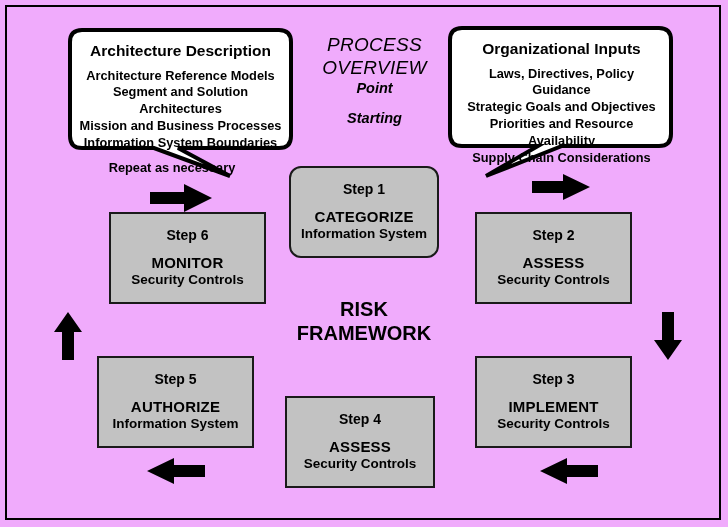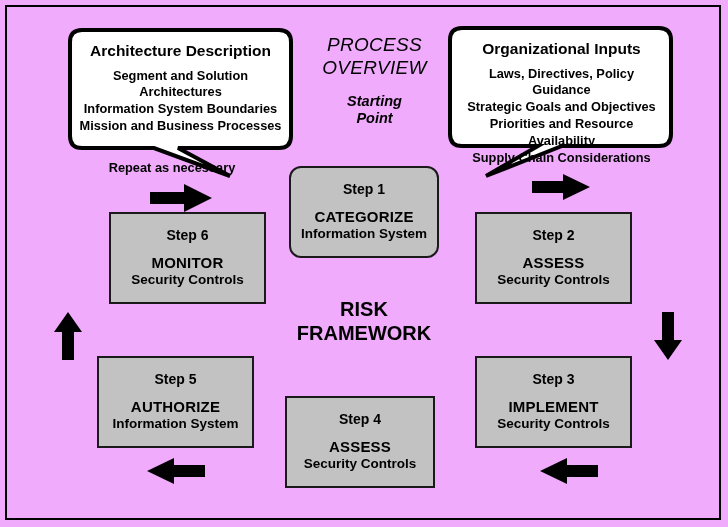--- a/index.html
+++ b/index.html
@@ -185,23 +185,24 @@
                L 110 120
                L 162 148
                L 86 120
                L 14 120
                Q 2 120 2 108
                L 2 14
                Q 2 2 14 2 Z" fill="#ffffff" stroke="#000000" stroke-width="4" stroke-linejoin="miter"></path>
     </svg>
     <div class="callout-text">
       <div class="callout-head">Architecture Description</div>
+      <div class="callout-line">Architecture Reference Models</div>
       <div class="callout-line">Segment and Solution Architectures</div>
+      <div class="callout-line">Mission and Business Processes</div>
       <div class="callout-line">Information System Boundaries</div>
-      <div class="callout-line">Mission and Business Processes</div>
     </div>
   </div>
 
   <div class="callout-wrap" id="callout-right">
     <svg width="240" height="145" viewBox="0 0 240 145">
       <path d="M 28 2
                L 225 2
                Q 237 2 237 14
                L 237 108
                Q 237 120 225 120
@@ -218,22 +219,22 @@
       <div class="callout-line">Laws, Directives, Policy Guidance</div>
       <div class="callout-line">Strategic Goals and Objectives</div>
       <div class="callout-line">Priorities and Resource Availability</div>
       <div class="callout-line">Supply Chain Considerations</div>
     </div>
   </div>
 
   <div id="process-overview">
     <div class="po-title">PROCESS</div>
     <div class="po-title">OVERVIEW</div>
+    <div class="po-sub" style="margin-top:0;">Point</div>
     <div class="po-sub">Starting</div>
-    <div class="po-sub" style="margin-top:0;">Point</div>
   </div>
 
   <div id="repeat-label">Repeat as necessary</div>
 
   <div class="arrow" id="arrow-repeat">
     <svg width="66" height="32" viewBox="0 0 66 32">
       <path d="M 2 10 L 36 10 L 36 2 L 64 16 L 36 30 L 36 22 L 2 22 Z" fill="#000000"></path>
     </svg>
   </div>
 

